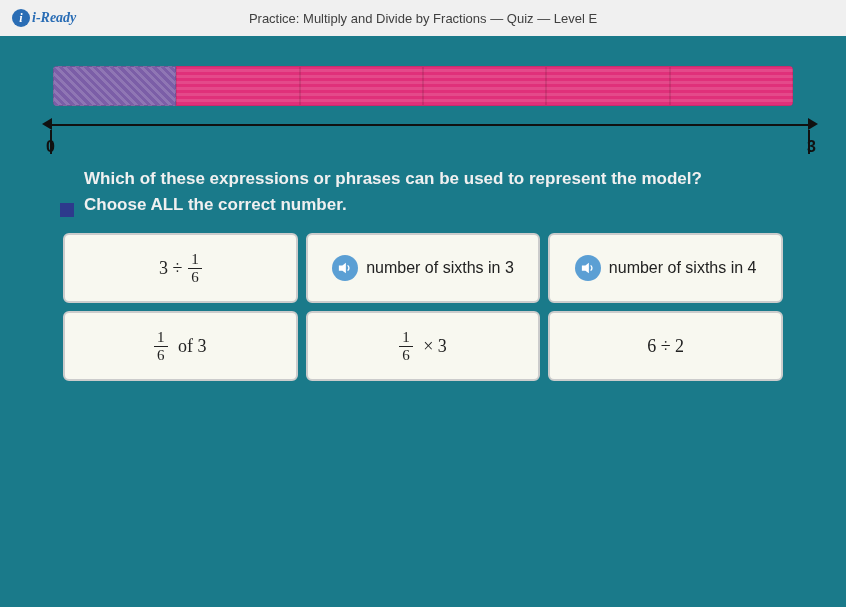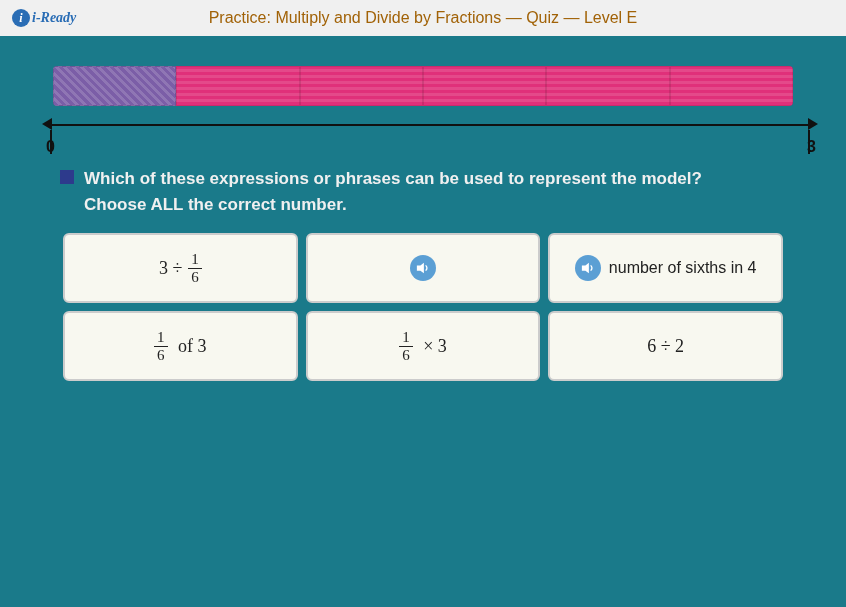--- a/index.html
+++ b/index.html
@@ -32,22 +32,22 @@
     }
 
     #logo-text {
       font-size: 14px;
       font-weight: bold;
       color: #2a6db5;
       font-style: italic;
     }
 
     #header-title {
-      font-size: 16px;
-      color: #a16207;
+      font-size: 13px;
+      color: #404040;
       font-family: Arial, sans-serif;
     }
 
     
     #main-content {
       padding: 20px 50px;
       position: relative;
     }
 
     
@@ -169,21 +169,21 @@
     }
 
     
     #question-area {
       margin-top: 10px;
       padding: 0 10px;
     }
 
     #question-text-container {
       display: flex;
-      align-items: flex-start;
+      align-items: flex-end;
       gap: 10px;
       margin-bottom: 16px;
     }
 
     #question-bullet {
       width: 14px;
       height: 14px;
       background-color: #2d3a8c;
       flex-shrink: 0;
       margin-top: 4px;
@@ -346,20 +346,21 @@
       </div>
     </div>
 
     <div class="answer-cell">
       <div class="speaker-icon" style="background-color: rgb(91, 159, 212);">
         <svg viewBox="0 0 16 16">
           <polygon points="1,5 5,5 9,2 9,14 5,11 1,11"></polygon>
           <path d="M11,5 Q14,8 11,11" stroke="white" stroke-width="1.5" fill="none"></path>
         </svg>
       </div>
+      <span>number of sixths in 3</span>
     </div>
 
     <div class="answer-cell">
       <div class="speaker-icon" style="background-color: rgb(91, 159, 212);">
         <svg viewBox="0 0 16 16">
           <polygon points="1,5 5,5 9,2 9,14 5,11 1,11"></polygon>
           <path d="M11,5 Q14,8 11,11" stroke="white" stroke-width="1.5" fill="none"></path>
         </svg>
       </div>
       <span>number of sixths in 4</span>

